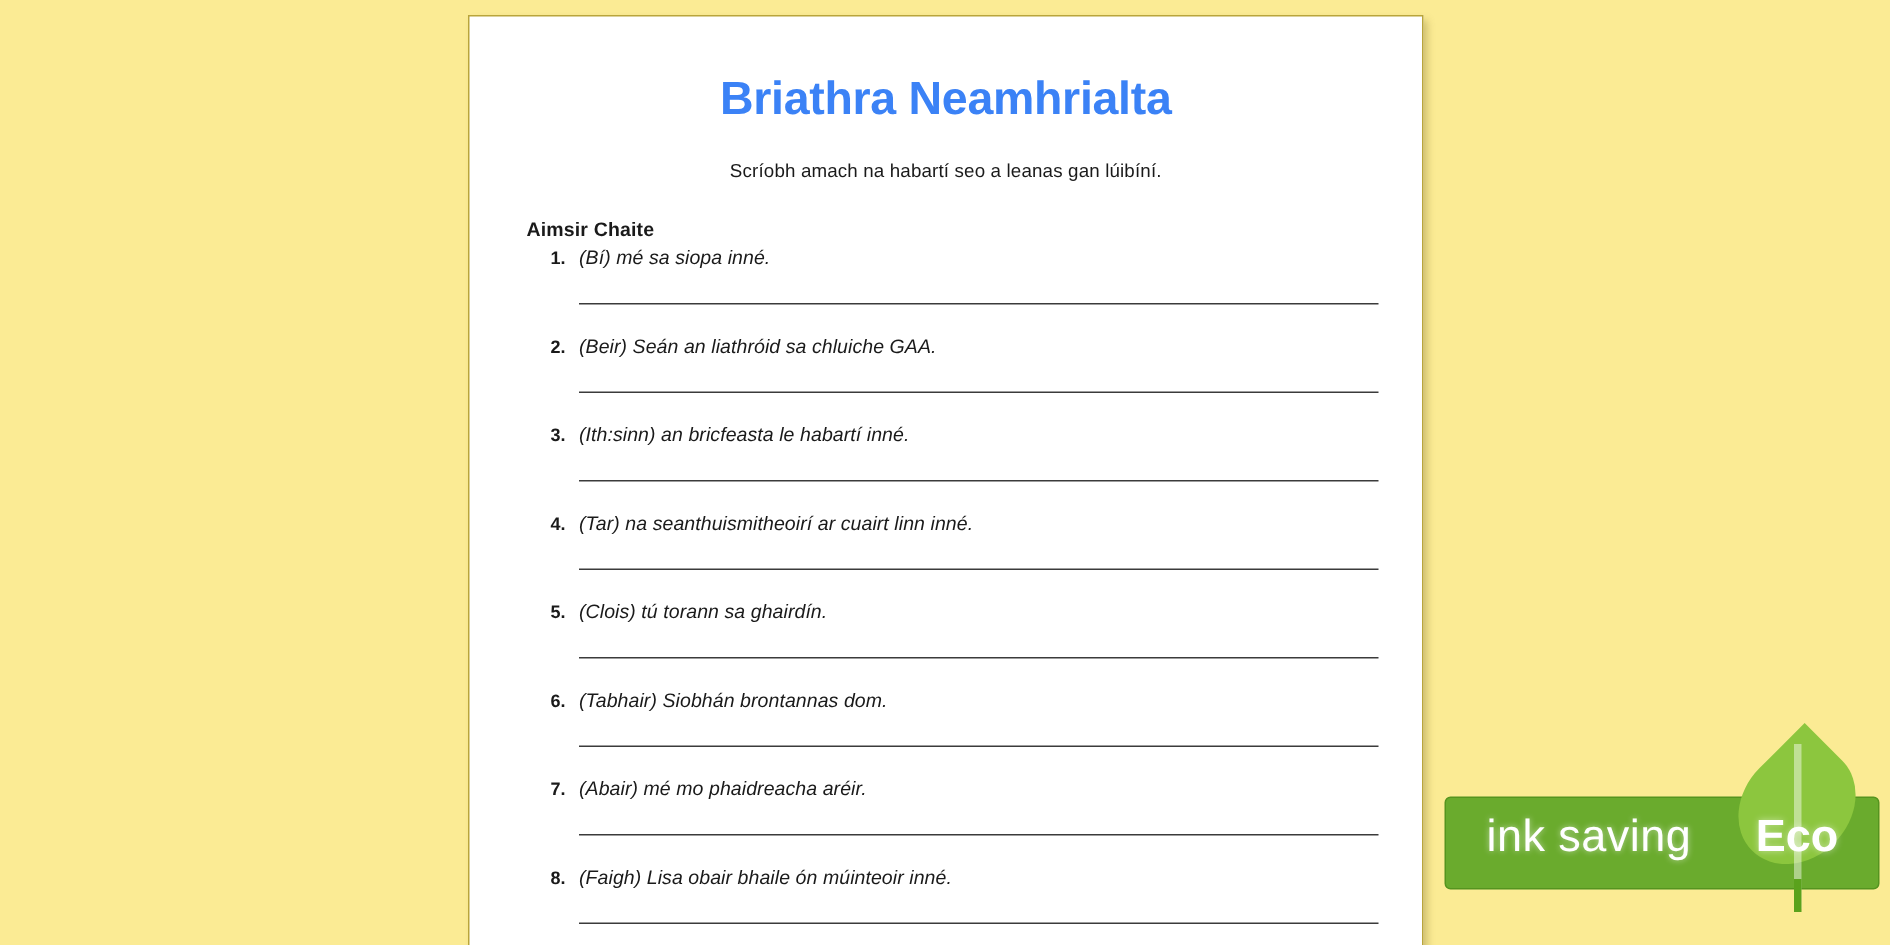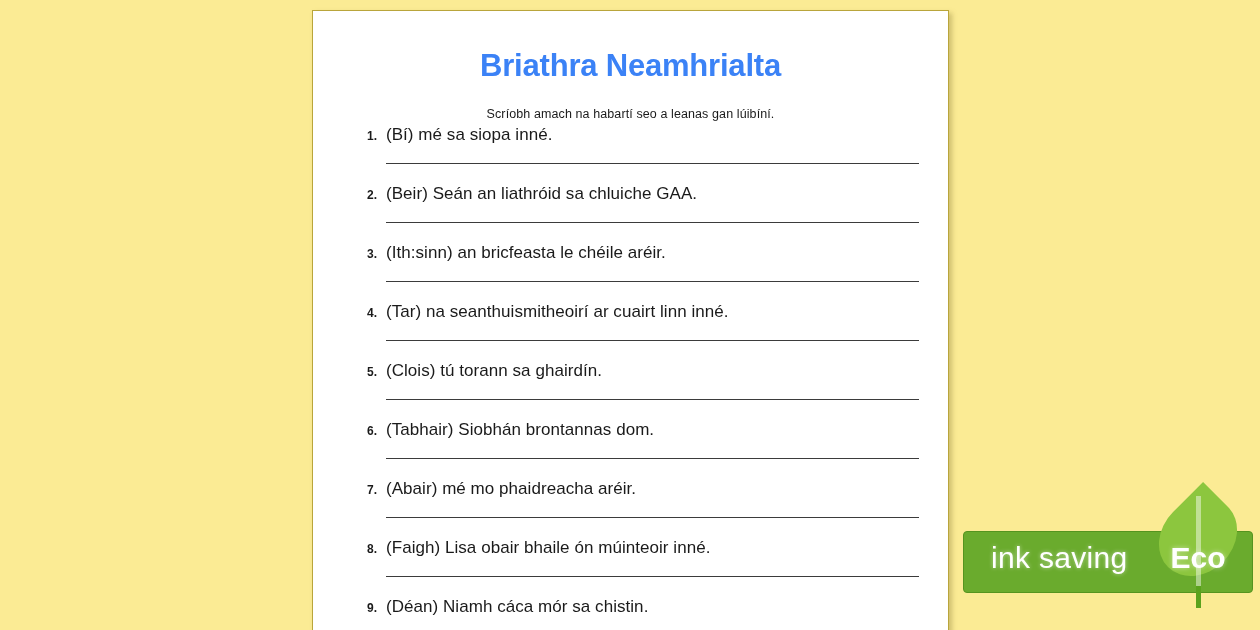--- a/index.html
+++ b/index.html
@@ -83,24 +83,25 @@
     width: 26px;
     flex: 0 0 26px;
     text-align: right;
     font-size: 12px;
     font-weight: bold;
     color: #1a1a1a;
   }
 
   .question-text {
     margin-left: 9px;
-    font-size: 17px;
+    font-size: 13px;
     color: #1a1a1a;
     white-space: nowrap;
     letter-spacing: 0.05px;
+    font-style: italic;
   }
 
   .answer-line {
     margin-left: 35px;
     margin-top: 18px;
     margin-bottom: 20px;
     height: 0;
     border-top: 1.6px solid #3b3b3b;
     width: 533px;
   }
@@ -188,20 +189,21 @@
 </head>
 <body>
 
 <div id="worksheet-page">
   <div id="page-inner">
 
     <h1 id="worksheet-title">Briathra Neamhrialta</h1>
 
     <p id="worksheet-subtitle">Scríobh amach na habartí seo a leanas gan lúibíní.</p>
 
+    <h2 id="section-heading">Aimsir Chaite</h2>
 
     <ol id="questions-list">
 
       <li class="question-item">
         <div class="question-row">
           <span class="question-number">1.</span>
           <span class="question-text">(Bí) mé sa siopa inné.</span>
         </div>
         <div class="answer-line"></div>
       </li>
@@ -210,21 +212,21 @@
         <div class="question-row">
           <span class="question-number">2.</span>
           <span class="question-text">(Beir) Seán an liathróid sa chluiche GAA.</span>
         </div>
         <div class="answer-line"></div>
       </li>
 
       <li class="question-item">
         <div class="question-row">
           <span class="question-number">3.</span>
-          <span class="question-text">(Ith:sinn) an bricfeasta le chéile aréir.</span>
+          <span class="question-text">(Ith:sinn) an bricfeasta le habartí inné.</span>
         </div>
         <div class="answer-line"></div>
       </li>
 
       <li class="question-item">
         <div class="question-row">
           <span class="question-number">4.</span>
           <span class="question-text">(Tar) na seanthuismitheoirí ar cuairt linn inné.</span>
         </div>
         <div class="answer-line"></div>

